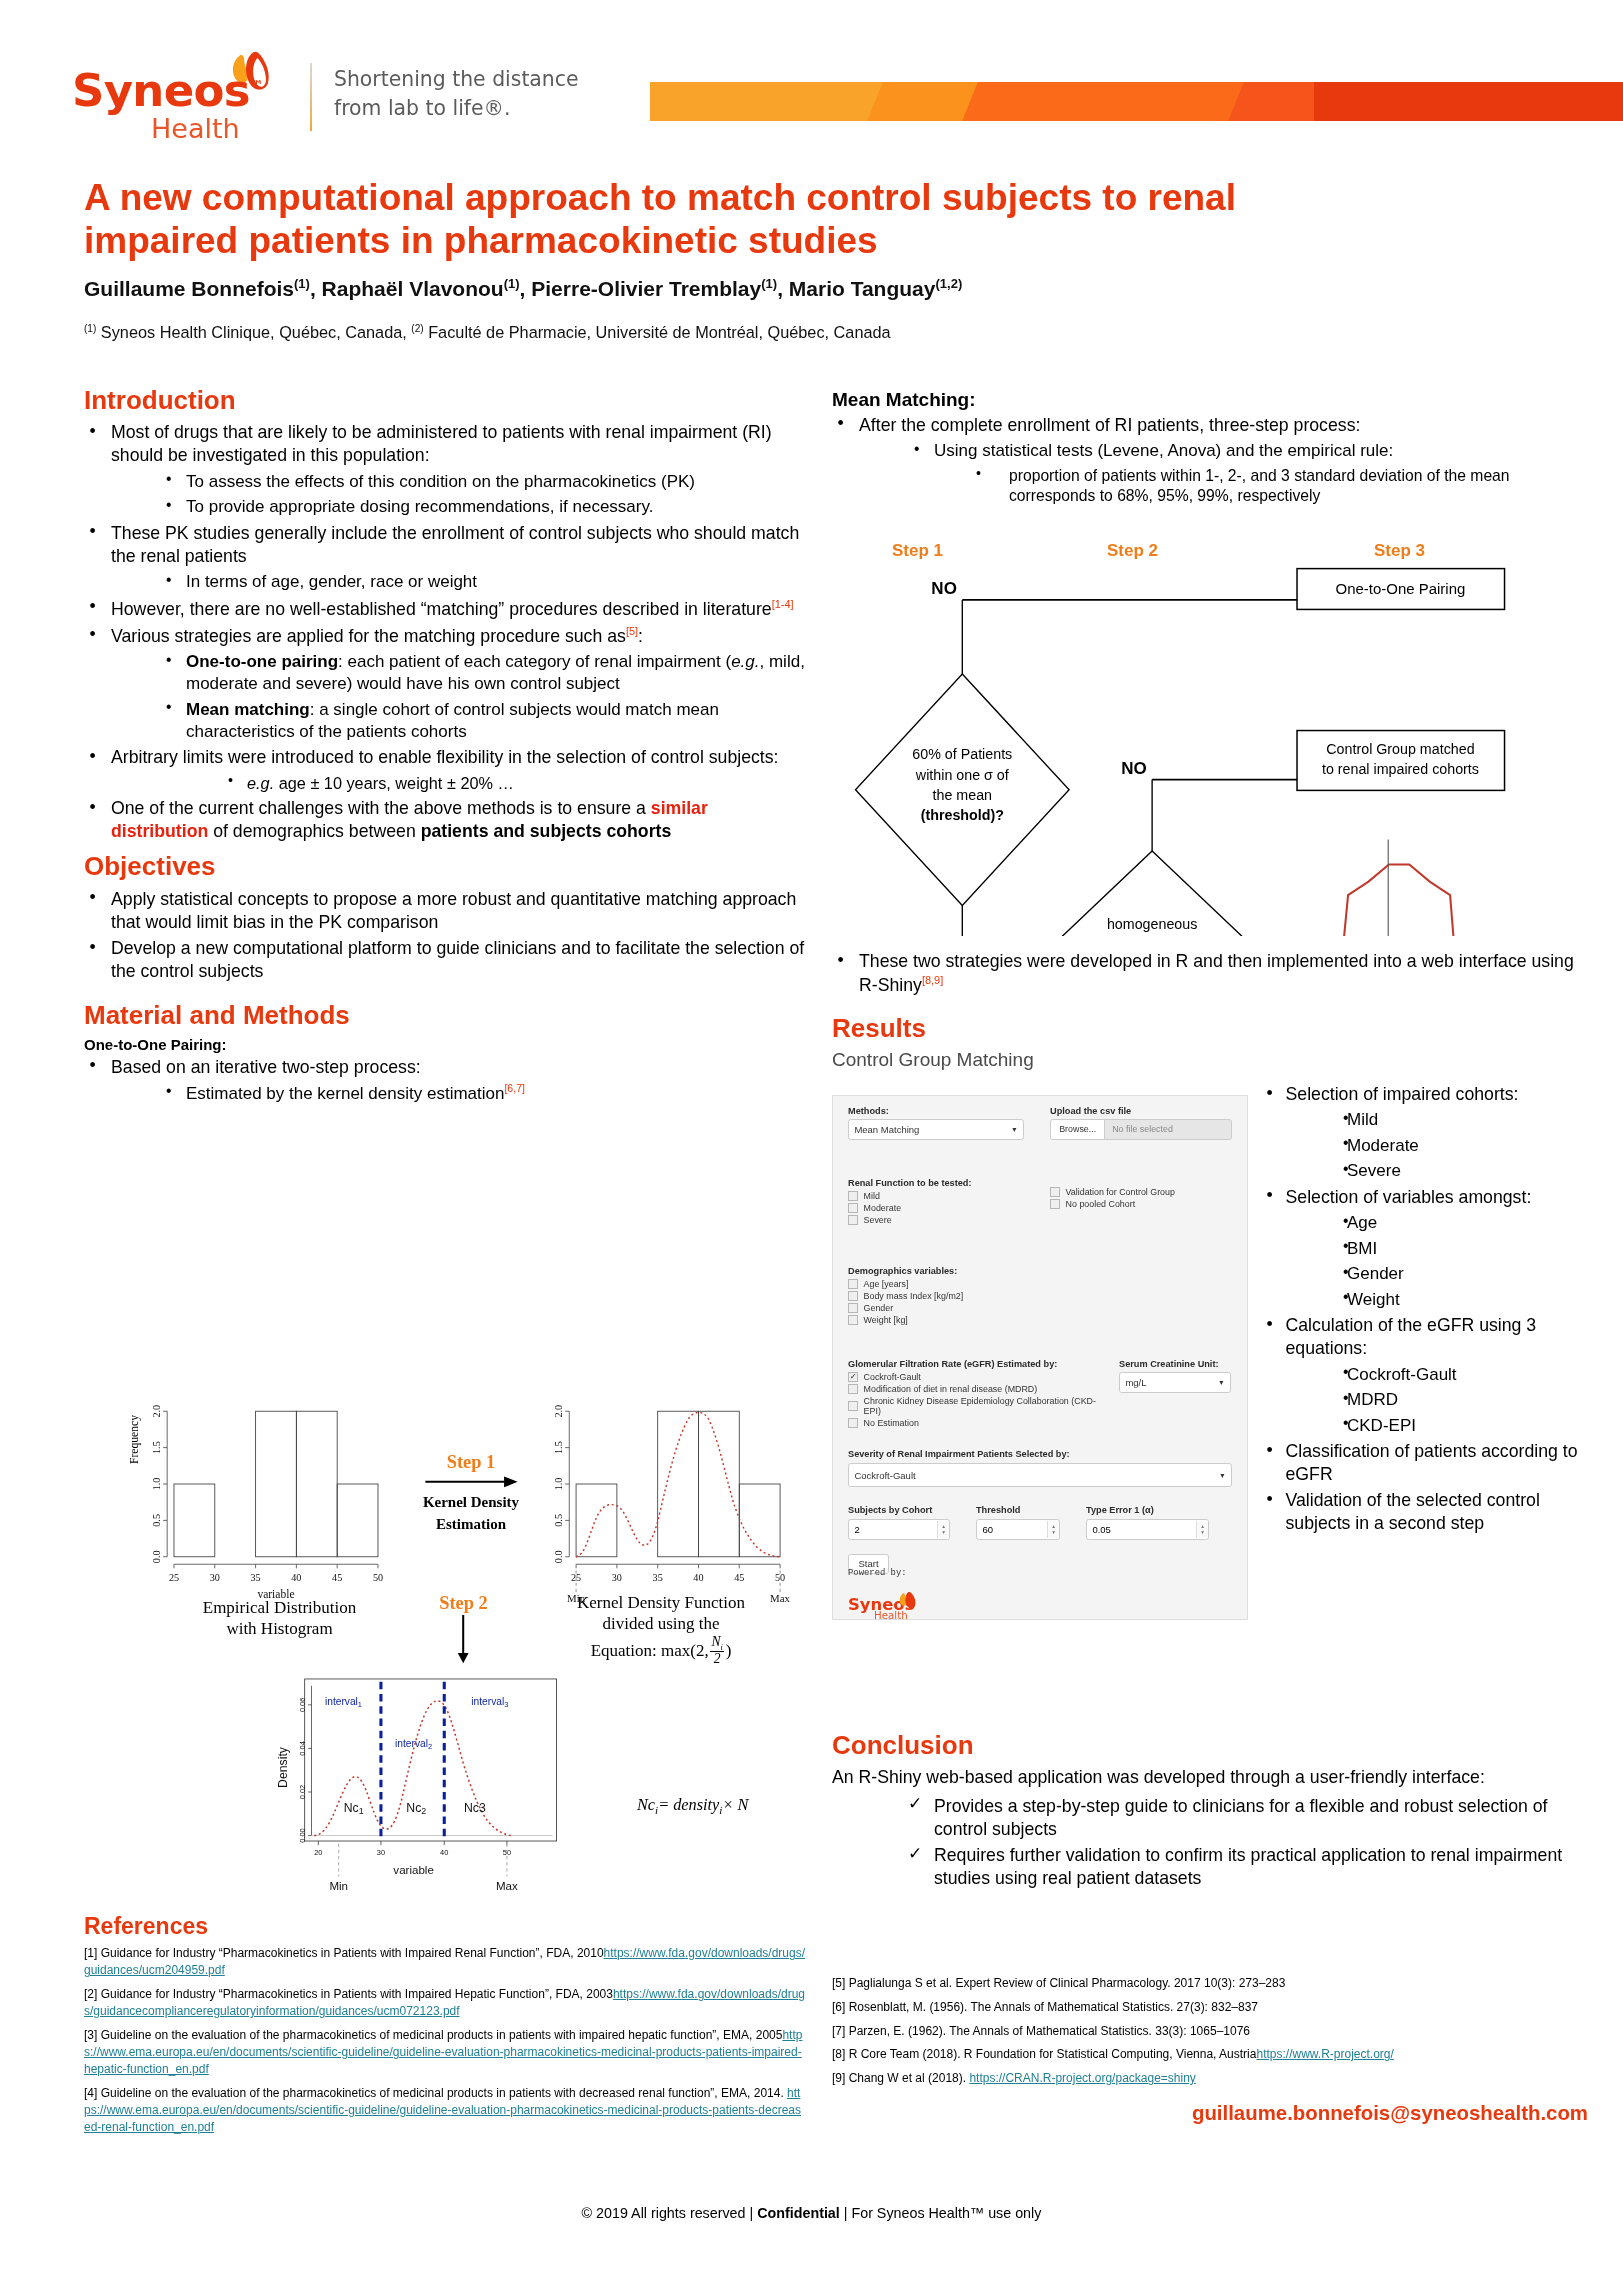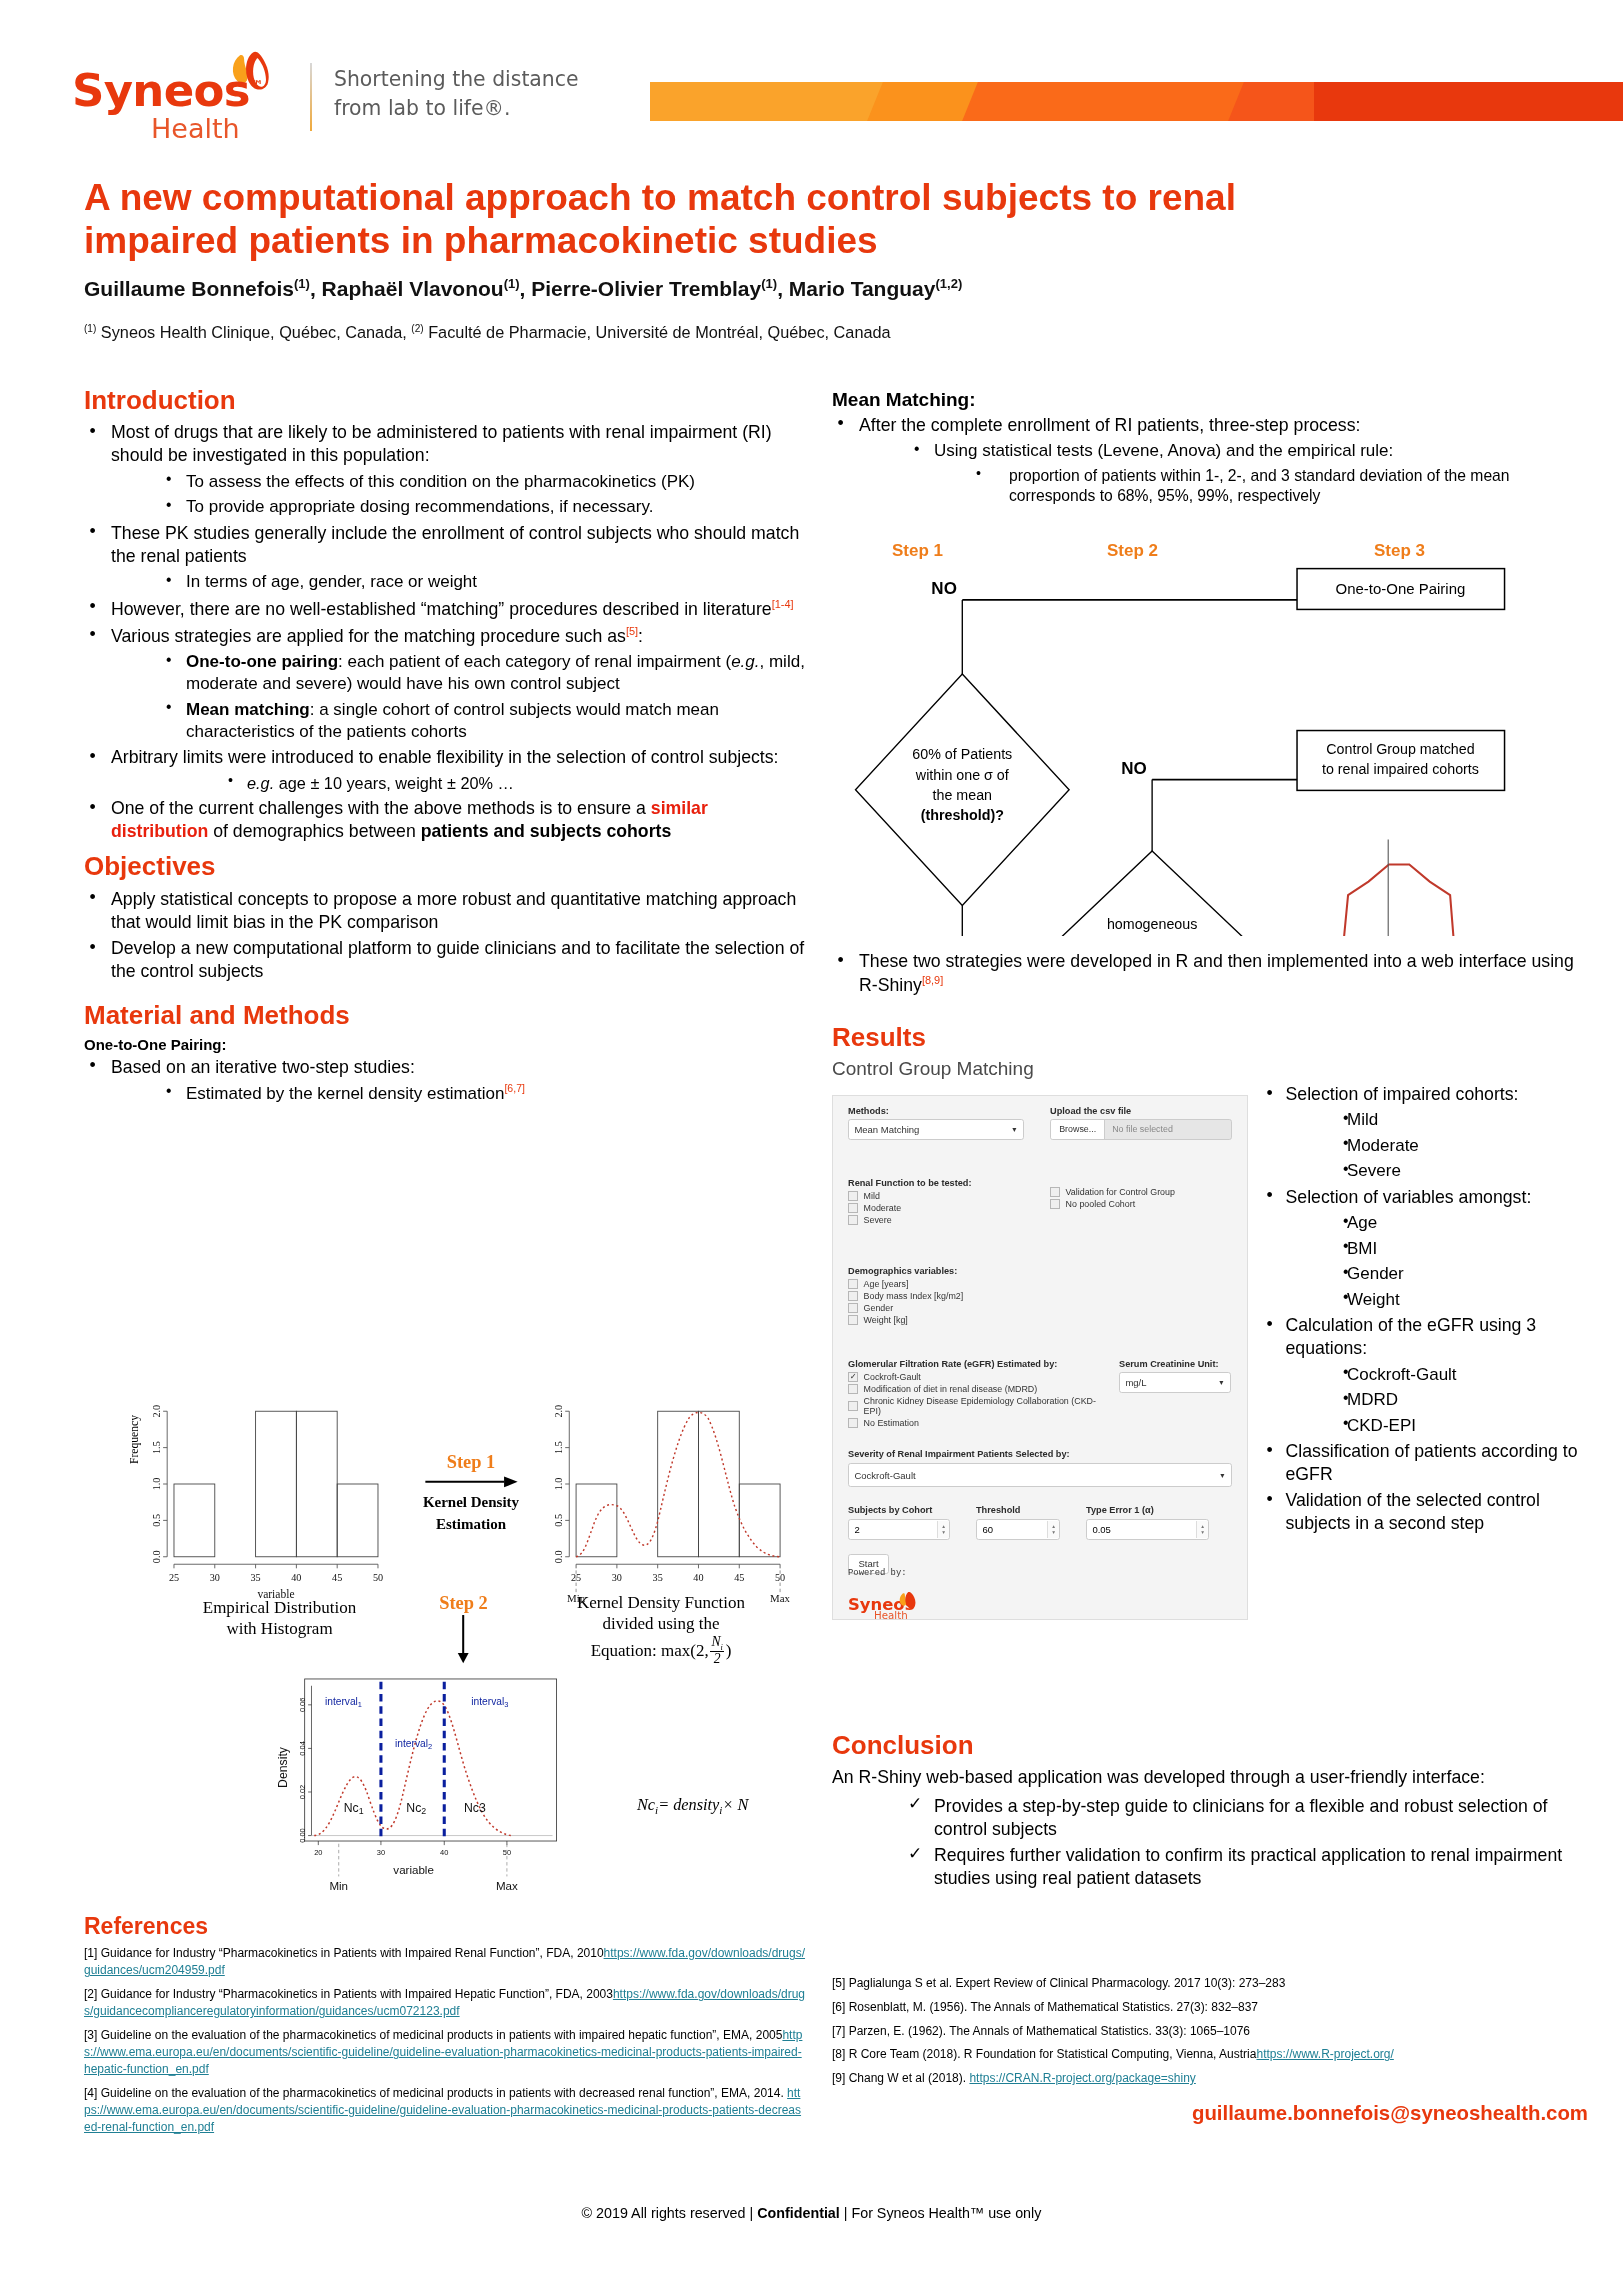--- a/index.html
+++ b/index.html
@@ -141,21 +141,21 @@
 
     <h2 class="sec-h" style="margin-top:8.2px;">Objectives</h2>
     <ul>
       <li class="lv1">Apply statistical concepts to propose a more robust and quantitative matching approach that would limit bias in the PK comparison</li>
       <li class="lv1">Develop a new computational platform to guide clinicians and to facilitate the selection of the control subjects</li>
     </ul>
 
     <h2 class="sec-h" style="margin-top:16.3px;">Material and Methods</h2>
     <div class="sub-h">One-to-One Pairing:</div>
     <ul>
-      <li class="lv1">Based on an iterative two-step studies:</li>
+      <li class="lv1">Based on an iterative two-step process:</li>
       <li class="lv2"><span>Estimated by the kernel density estimation</span><span class="ref">[6,7]</span></li>
     </ul>
   </div>
 
   <div style="position:absolute;left:129px;top:1399px;width:681px;height:225px;">
     
     <div style="position:absolute;left:-1.4px;top:65px;transform:rotate(-90deg);transform-origin:left top;
                 font-size:11.6px;font-family:'Liberation Serif',serif;">Frequency</div>
     <svg width="279" height="204" viewBox="0 0 410 300">
       <g font-family="Liberation Serif, serif" font-size="15" fill="#111">
@@ -446,21 +446,21 @@
           <text x="928" y="885">Max</text>
         </g>
       </g>
     </g>
   </svg>
 
   <div style="position:absolute;left:832px;top:950px;width:756px;">
     <ul>
       <li class="lv1"><span>These two strategies were developed in R and then implemented into a web interface using R-Shiny</span><span class="ref">[8,9]</span></li>
     </ul>
-    <h2 class="sec-h" style="margin-top:25px;">Results</h2>
+    <h2 class="sec-h" style="margin-top:16px;">Results</h2>
     <div style="font-size:19px;color:#4a4a4a;margin-top:1.4px;">Control Group Matching</div>
   </div>
 
   <div id="shiny">
     <div style="position:absolute;left:15px;top:9.5px;width:176px;">
       <div class="sh-lab">Methods:</div>
       <div class="sh-sel" style="margin-top:3.4px;">
         <span>Mean Matching</span>
         <span style="font-size:6.8px;">▼</span>
       </div>

